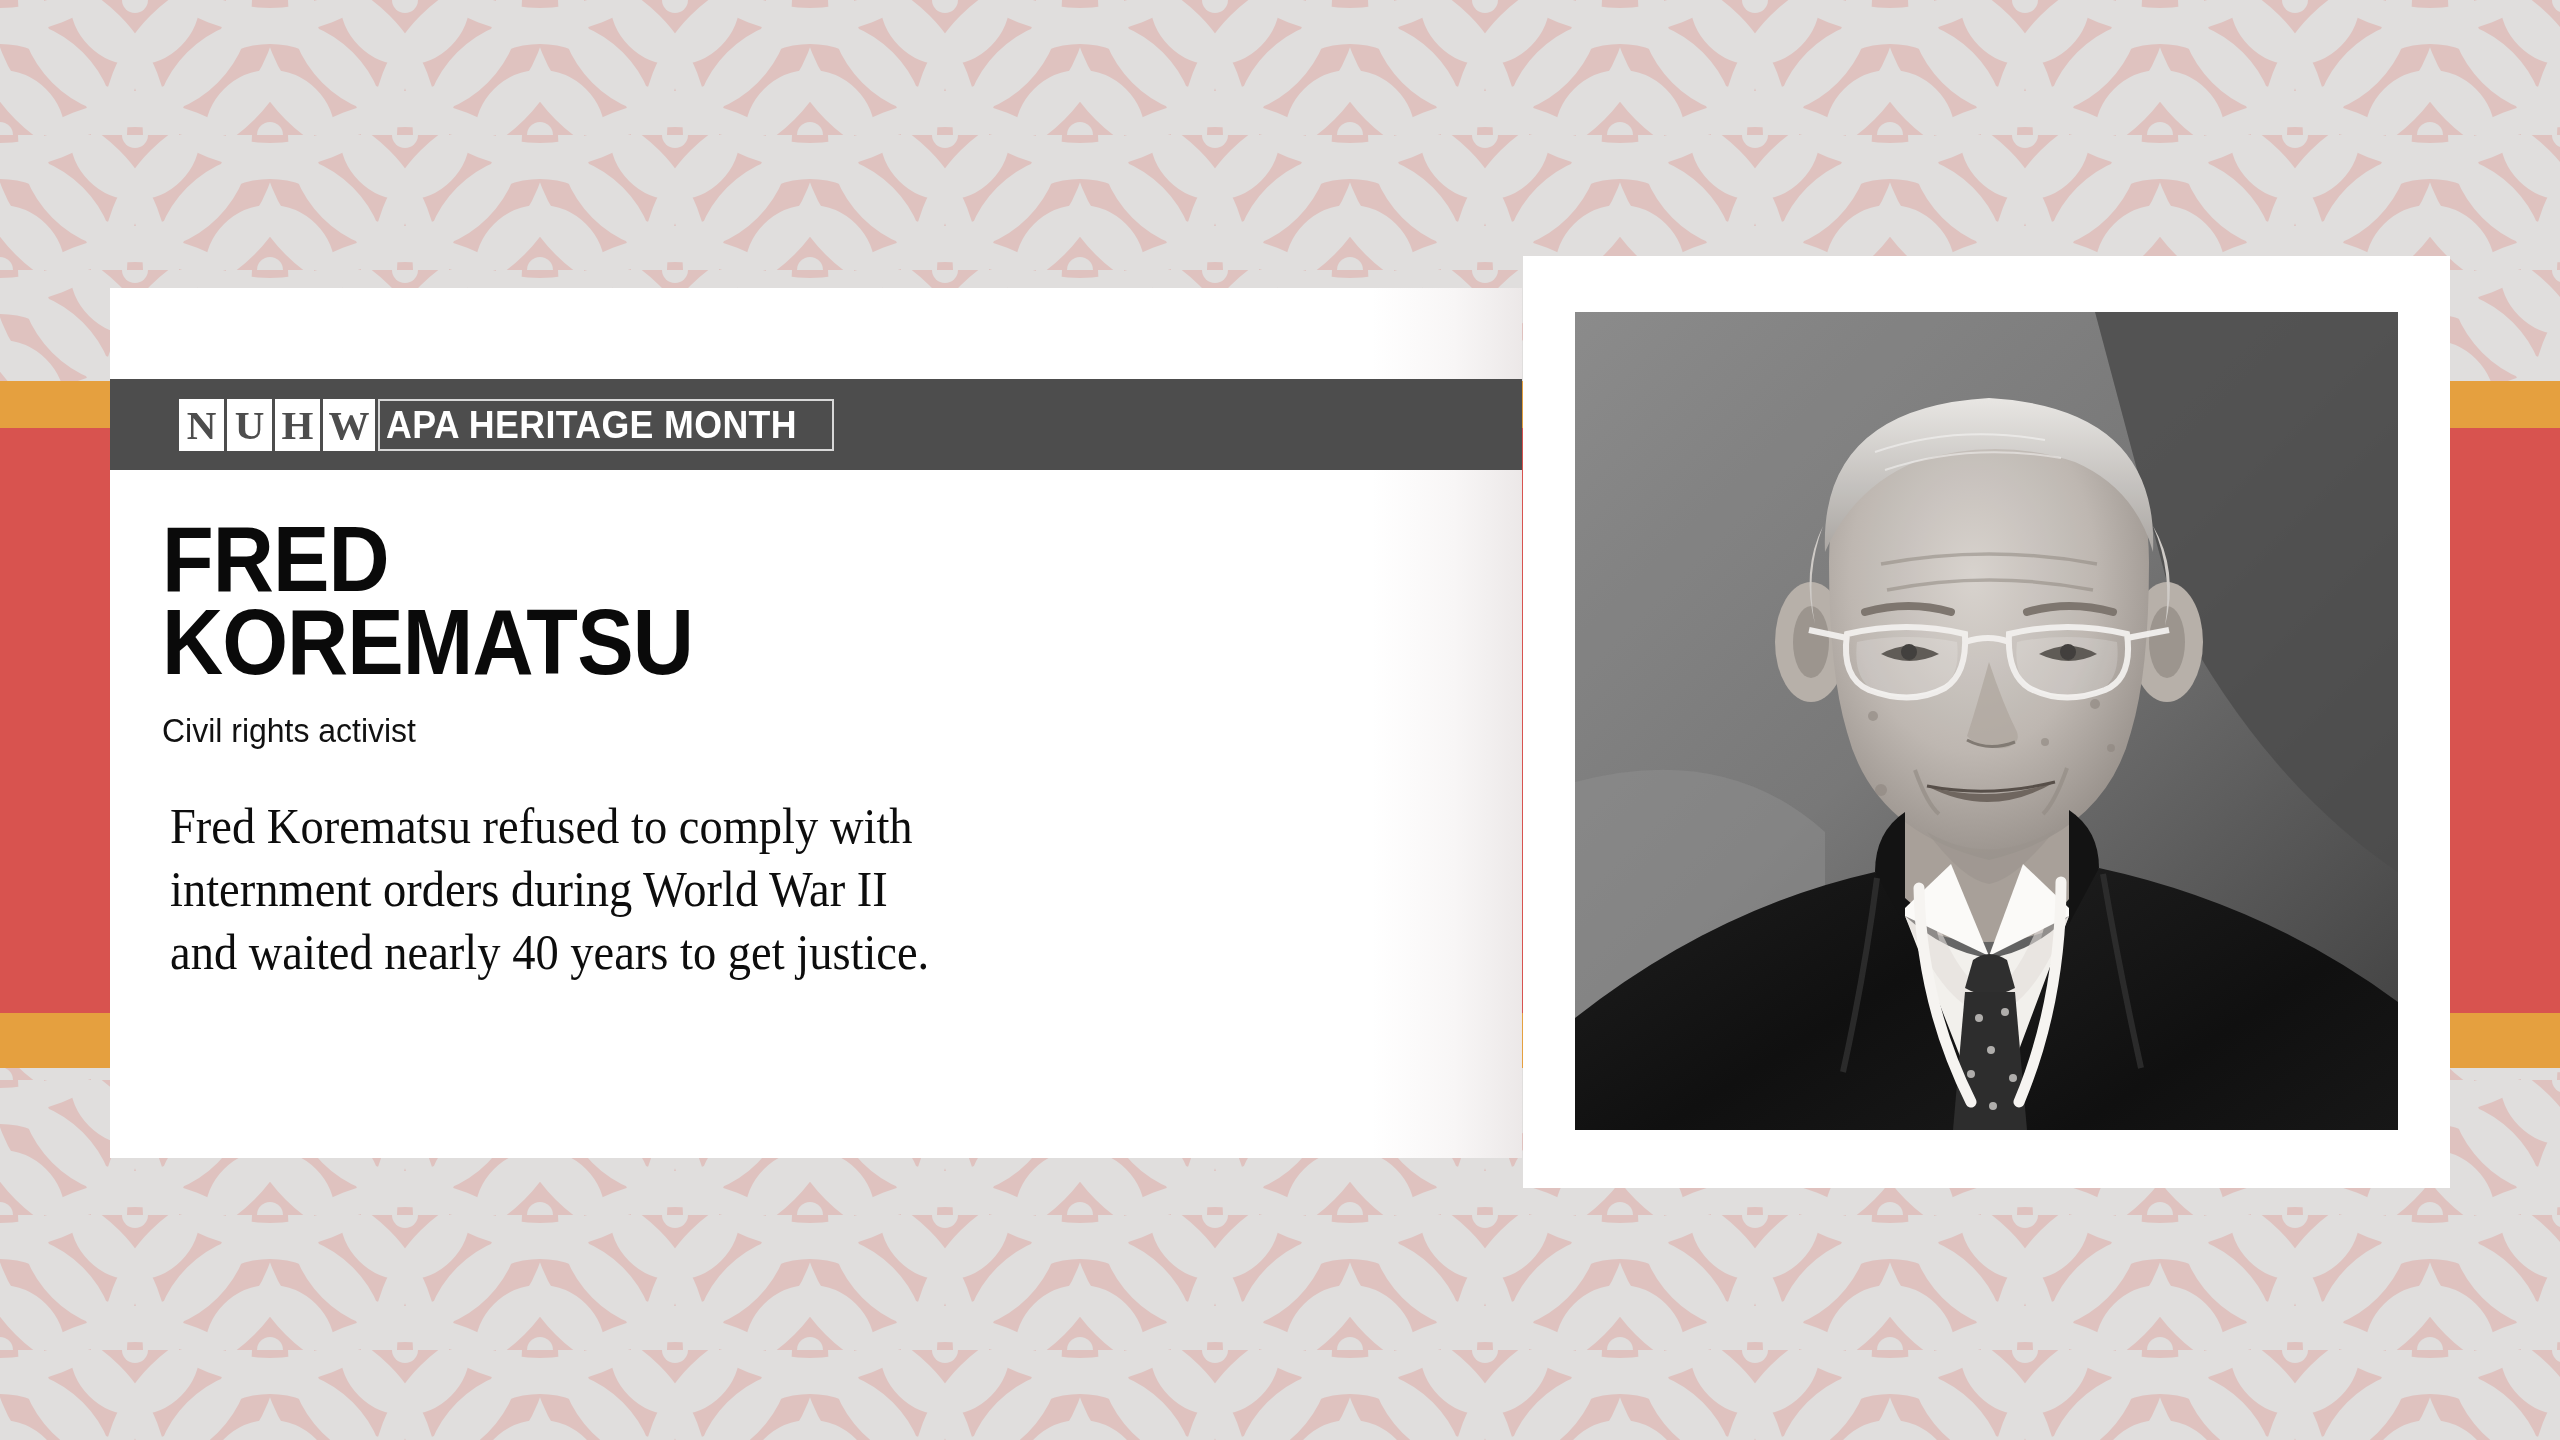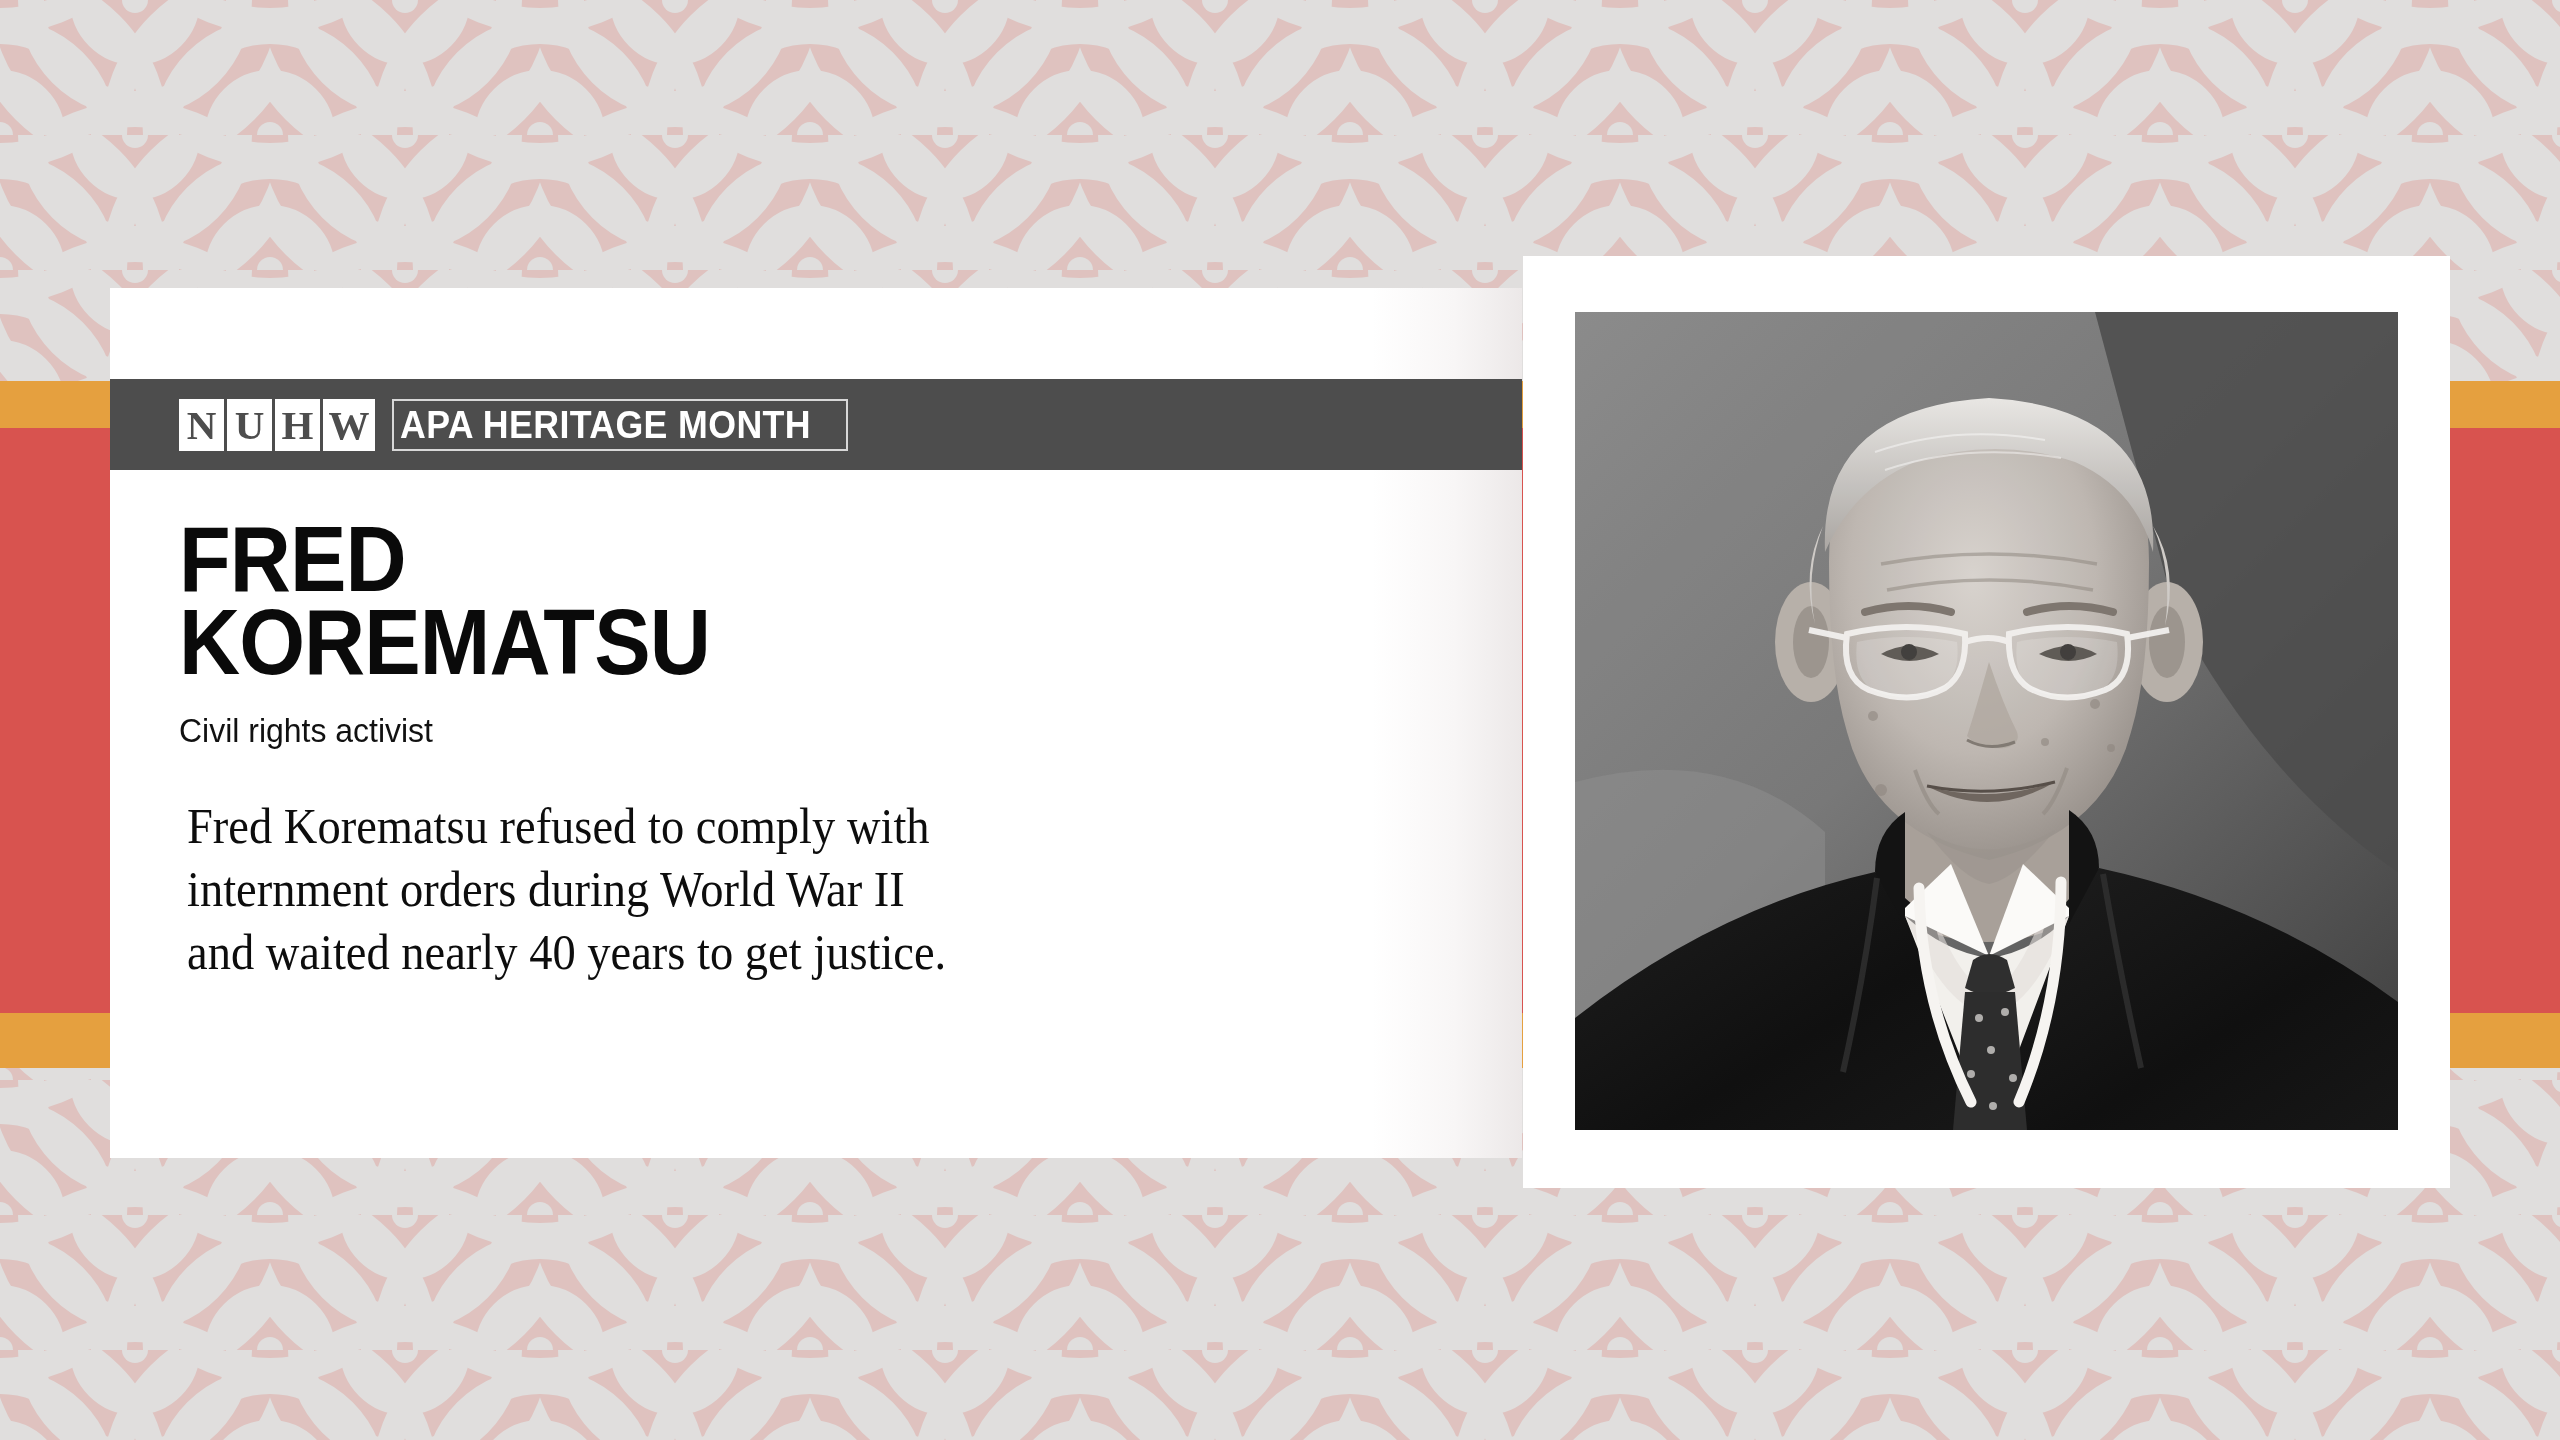--- a/index.html
+++ b/index.html
@@ -68,41 +68,41 @@
     font-family:"Liberation Serif", serif;
     font-weight:700;
     font-size:41px;
     line-height:52px;
     width:45px;
     text-align:center;
     letter-spacing:0px;
   }
   .nuhw-letter.w { width:52px; }
   .heritage-box {
-    margin-left:17px;
+    margin-left:3px;
     border:2px solid #d8d8d8;
     display:flex; align-items:center;
     padding:0 9px 0 6px;
   }
   .heritage-text {
     color:#ffffff;
     font-family:"Liberation Sans", sans-serif;
     font-weight:700;
     font-size:38px;
     line-height:40px;
     letter-spacing:0.4px;
     white-space:nowrap;
     transform:scaleX(0.94);
     transform-origin:left center;
   }
 
   
   .card-body {
     position:absolute;
-    left:119px; top:470px;
+    left:102px; top:470px;
     width:1412px;
     z-index:2;
     padding-left:60px;
   }
   .person-name {
     font-family:"Liberation Sans", sans-serif;
     font-weight:700;
     font-size:92px;
     line-height:0.90;
     color:#0a0a0a;

